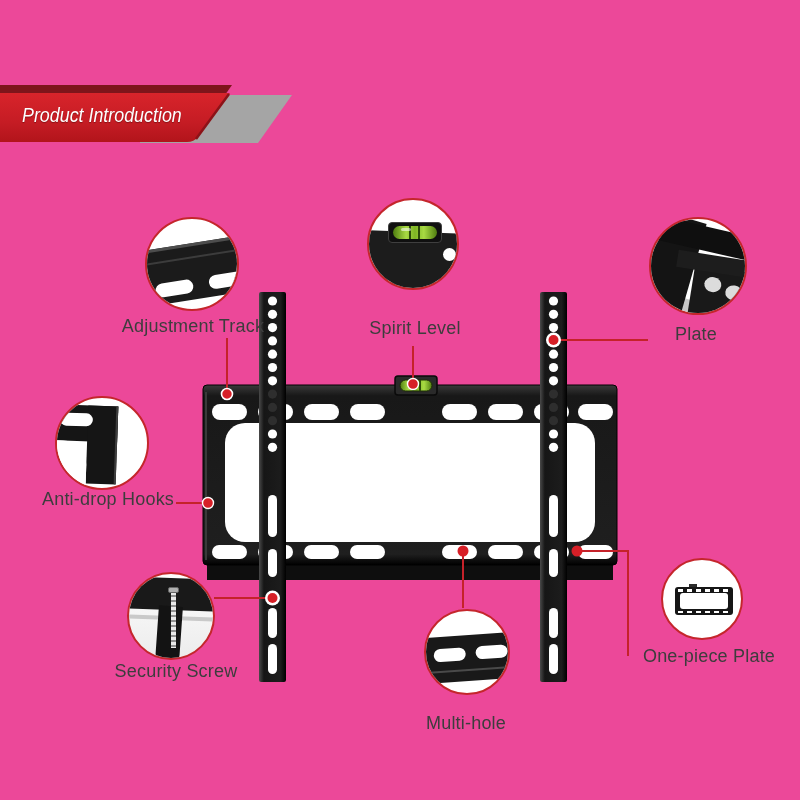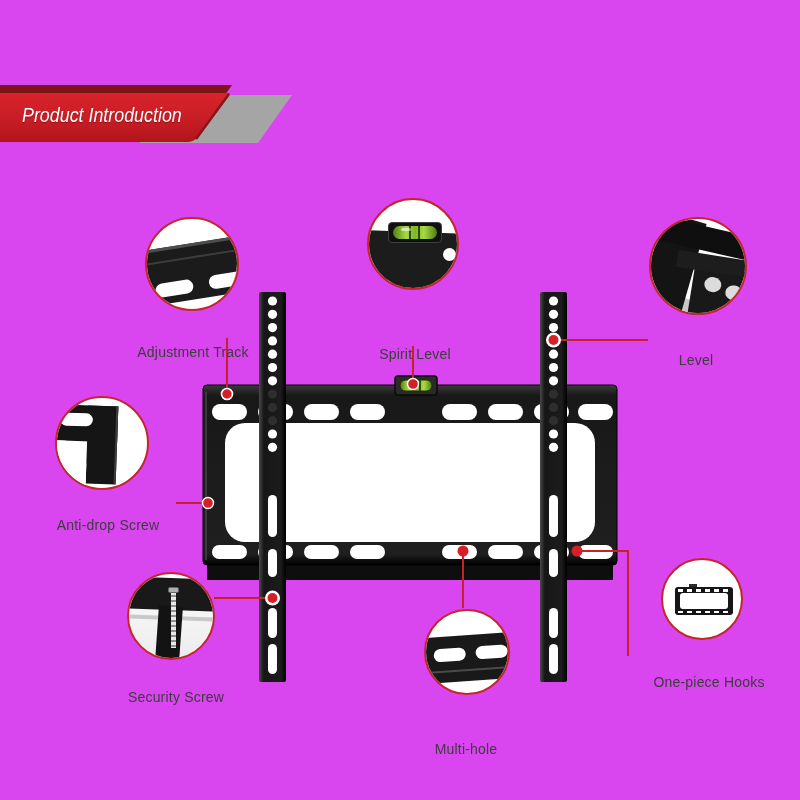--- a/index.html
+++ b/index.html
@@ -1,31 +1,31 @@
 <!DOCTYPE html>
 <html><head>
 <meta charset="utf-8">
 <style>
   html,body{margin:0;padding:0;background:#fff;}
-  .stage{position:relative;width:800px;height:800px;background:#d946ef;overflow:hidden;
+  .stage{position:relative;width:800px;height:800px;background:#ec4899;overflow:hidden;
          font-family:"Liberation Sans",sans-serif;}
   
   .banner{position:absolute;left:0;top:85px;width:300px;height:60px;}
   .banner svg{position:absolute;left:0;top:0;}
   .banner-text{position:absolute;left:22px;top:18px;color:#ffffff;font-size:21px;
                font-style:italic;font-weight:400;white-space:nowrap;
                transform:scaleX(.85);transform-origin:left center;
                text-shadow:0 1px 1px rgba(60,0,0,.45);}
   
   .co{position:absolute;border-radius:50%;border:2px solid #c5262c;overflow:hidden;
       background:#fff;box-sizing:border-box;}
   .co > div, .co div{position:absolute;box-sizing:border-box;}
   
   .lbl{position:absolute;transform:translateX(-50%);white-space:nowrap;color:#3d3d3d;
-       font-size:14px;letter-spacing:.2px;margin-top:28px;}
+       font-size:18px;letter-spacing:.2px;}
   
   #mount-svg{position:absolute;left:0;top:0;}
 </style>
 </head>
 <body>
 
 <div class="stage">
 
   <div class="banner">
     <svg width="300" height="60" viewBox="0 0 300 60">
@@ -222,19 +222,19 @@
     <div style="left:26px;top:24px;width:8px;height:5px;background:#2c2c2c"></div>
     <div style="left:12px;top:27px;width:58px;height:28px;background:#161616;border-radius:3px">
       <div style="left:5px;top:6px;width:48px;height:16px;background:#fff;border-radius:3px"></div>
       <div style="left:3px;top:2px;width:52px;height:2.5px;background:repeating-linear-gradient(90deg,#fff 0 5px,transparent 5px 9px)"></div>
       <div style="left:3px;top:23.5px;width:52px;height:2.5px;background:repeating-linear-gradient(90deg,#fff 0 5px,transparent 5px 9px)"></div>
     </div>
   </div>
 
   <div class="lbl" style="left:193px;top:316px">Adjustment Track</div>
   <div class="lbl" style="left:415px;top:318px">Spirit Level</div>
-  <div class="lbl" style="left:696px;top:324px">Level</div>
-  <div class="lbl" style="left:108px;top:489px">Anti-drop Screw</div>
+  <div class="lbl" style="left:696px;top:324px">Plate</div>
+  <div class="lbl" style="left:108px;top:489px">Anti-drop Hooks</div>
   <div class="lbl" style="left:176px;top:661px">Security Screw</div>
   <div class="lbl" style="left:466px;top:713px">Multi-hole</div>
-  <div class="lbl" style="left:709px;top:646px">One-piece Hooks</div>
+  <div class="lbl" style="left:709px;top:646px">One-piece Plate</div>
 
 </div>
 
 </body></html>

